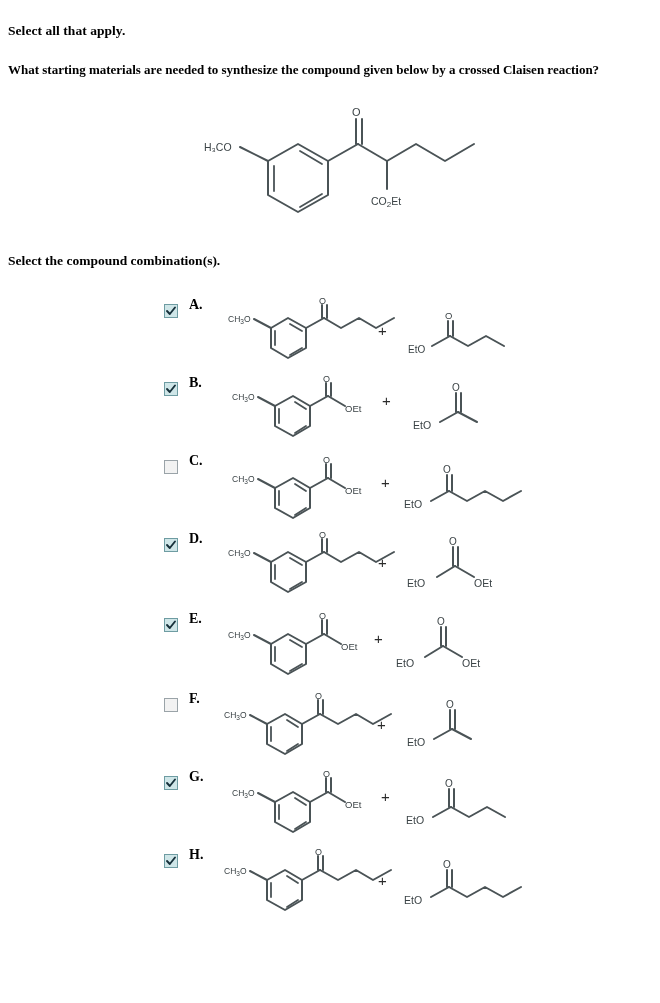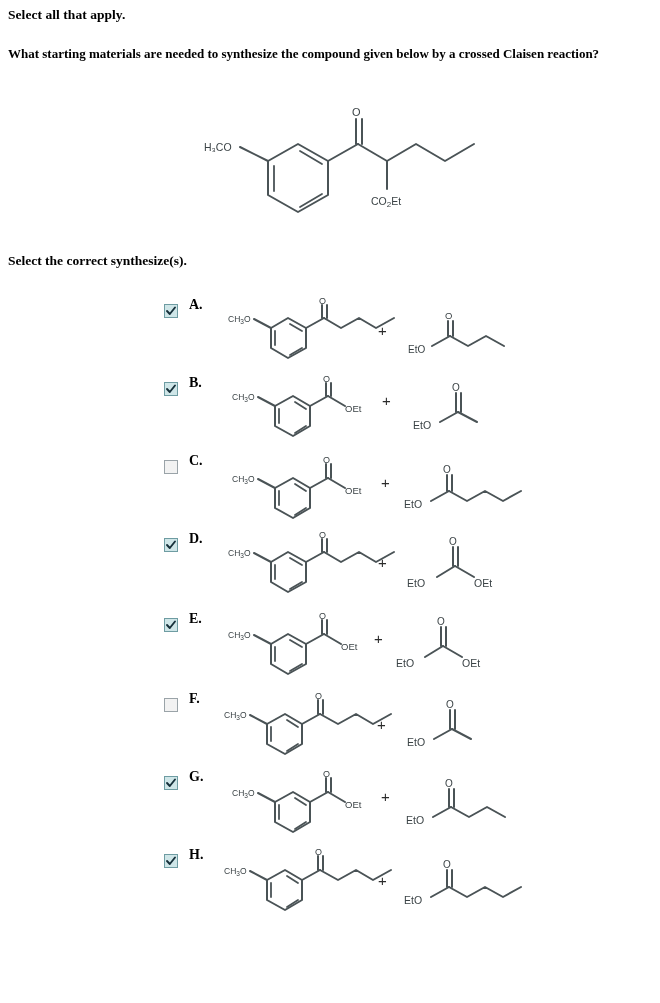--- a/index.html
+++ b/index.html
@@ -12,21 +12,21 @@
     height: 1003px;
     position: relative;
     font-family: "Liberation Serif", "DejaVu Serif", serif;
     color: #000000;
     overflow: hidden;
   }
 
   .prompt-block {
     position: absolute;
     left: 8px;
-    top: 4px;
+    top: 20px;
     width: 640px;
   }
   .prompt-line {
     font-weight: bold;
     font-size: 13.5px;
     line-height: 21px;
     letter-spacing: 0.05px;
   }
   .prompt-gap { height: 18px; }
 
@@ -146,21 +146,21 @@
 
     <path class="bond" d="M172,41 L201,58"></path>
 
     <path class="bond" d="M201,58 L201,86"></path>
     <text x="185" y="102" font-size="10.5"><tspan>CO</tspan><tspan font-size="8" dy="2">2</tspan><tspan font-size="10.5" dy="-2">Et</tspan></text>
 
     <path class="bond" d="M201,58 L230,41 L259,58 L288,41"></path>
   </svg>
 </div>
 
-<div class="select-combo">Select the correct synthesize(s).</div>
+<div class="select-combo">Select the compound combination(s).</div>
 
 <div class="options">
 
   <div class="option-row">
     <div class="cb checked">
       <svg width="12" height="12" viewBox="0 0 12 12">
         <path d="M2,6 L4.8,9 L10,2.5" stroke="#16303a" stroke-width="1.9" fill="none" stroke-linecap="round" stroke-linejoin="round"></path>
       </svg>
     </div>
     <div class="opt-letter">A.</div>

